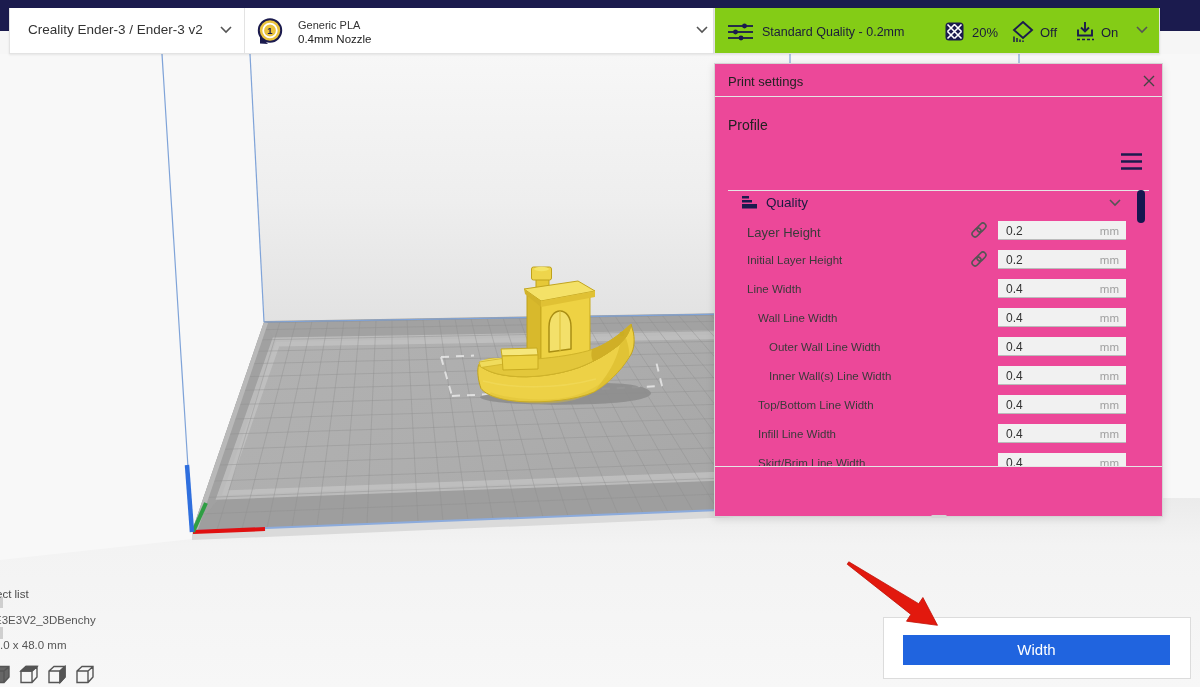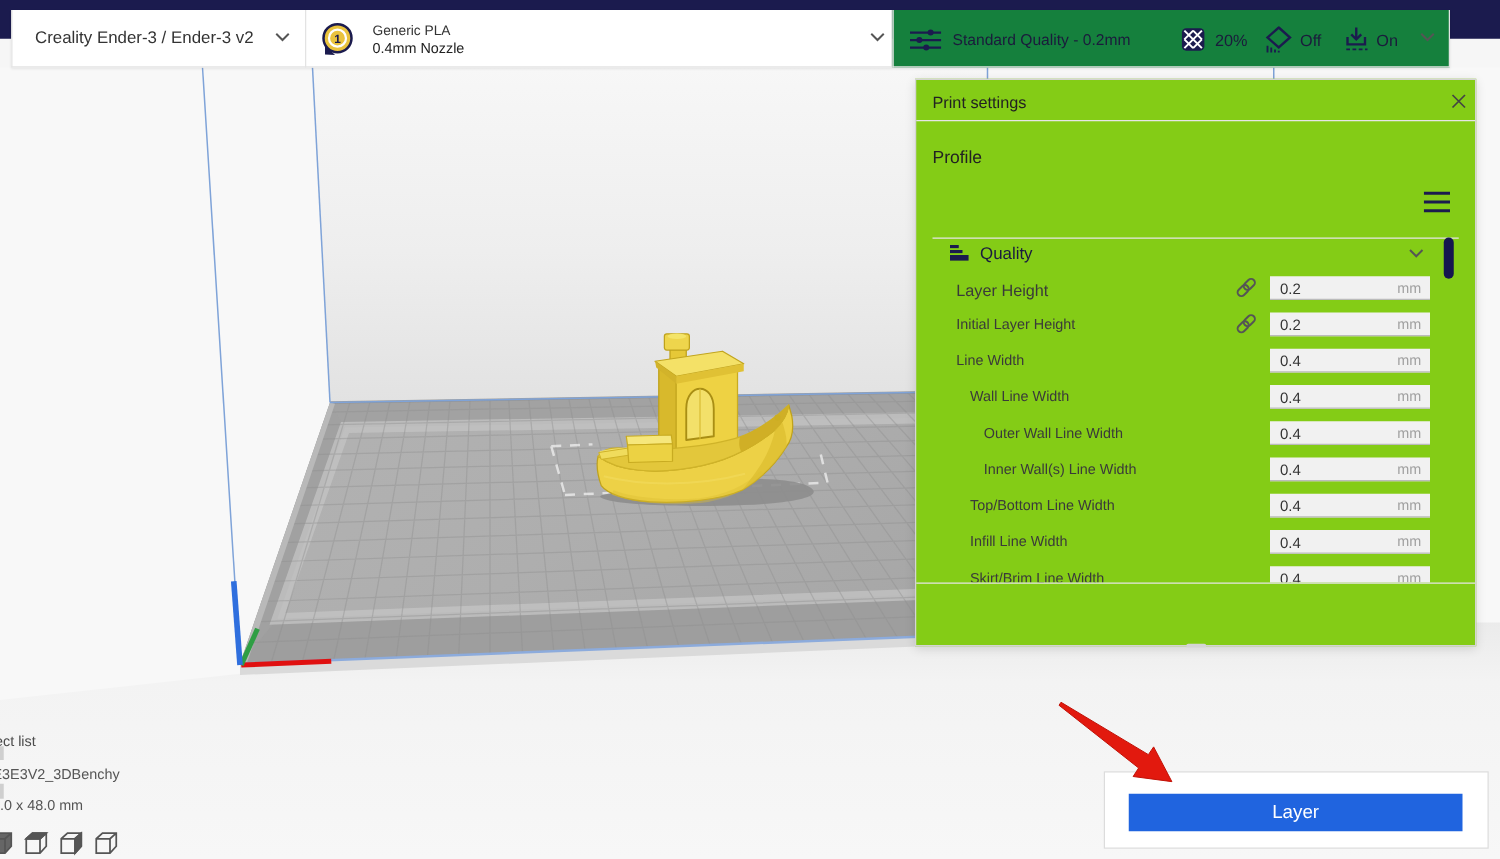--- a/index.html
+++ b/index.html
@@ -130,21 +130,21 @@
     <circle cx="14" cy="13.5" r="6.8" fill="#eac33d" stroke="#fff" stroke-width="1.8"></circle>
     <text x="14" y="17" font-size="9.5" font-weight="bold" fill="#1b1b4e" text-anchor="middle">1</text>
   </svg>
   <div class="abs" style="left:288px;top:11px;font-size:11px;color:#333">Generic PLA</div>
   <div class="abs" style="left:288px;top:25px;font-size:11.5px;font-weight:normal;color:#222">0.4mm Nozzle</div>
   <svg class="abs" style="left:686px;top:18px" width="12" height="8" viewBox="0 0 12 8">
         <path d="M1,1 L6,6 L11,1" stroke="#555" stroke-width="1.6" fill="none"></path>
       </svg>
 </div>
 
-<div class="abs" style="left:714px;top:8px;width:446px;height:46px;background:#15803d;border:1px solid #e3e3e3;border-top:none;box-shadow:0 1px 2px rgba(0,0,0,.08)">
+<div class="abs" style="left:714px;top:8px;width:446px;height:46px;background:#84cc16;border:1px solid #e3e3e3;border-top:none;box-shadow:0 1px 2px rgba(0,0,0,.08)">
 
   <svg class="abs" style="left:13px;top:15px" width="25" height="18" viewBox="0 0 25 18">
     <g stroke="#1b1b4e" stroke-width="1.8" fill="none">
       <path d="M0,3 H25"></path>
           <path d="M0,9 H25"></path>
           <path d="M0,15 H25"></path>
     </g>
     <circle cx="16.5" cy="3" r="2.4" fill="#1b1b4e"></circle>
     <circle cx="7.5" cy="9" r="2.4" fill="#1b1b4e"></circle>
     <circle cx="13" cy="15" r="2.4" fill="#1b1b4e"></circle>
@@ -179,21 +179,21 @@
     <g stroke="#1b1b4e" stroke-width="1.5">
       <path d="M3,18.5 H6 M8,18.5 H11 M13,18.5 H16 M18,18.5 H20"></path>
     </g>
   </svg>
   <div class="abs" style="left:386px;top:16.5px;font-size:13px;color:#1b1b3c">On</div>
   <svg class="abs" style="left:421px;top:18px" width="12" height="8" viewBox="0 0 12 8">
         <path d="M1,1 L6,6 L11,1" stroke="#555" stroke-width="1.6" fill="none"></path>
       </svg>
 </div>
 
-<div class="abs" style="left:732px;top:63px;width:449px;height:454px;background:#84cc16;border:1px solid #d4d4d4;box-shadow:0 2px 8px rgba(0,0,0,.12)">
+<div class="abs" style="left:714px;top:63px;width:449px;height:454px;background:#ec4899;border:1px solid #d4d4d4;box-shadow:0 2px 8px rgba(0,0,0,.12)">
   <div class="abs" style="left:13px;top:10px;font-size:13px;color:#222">Print settings</div>
   <svg class="abs" style="left:428px;top:11px" width="12" height="12" viewBox="0 0 12 12">
         <path d="M1,1 L11,11 M11,1 L1,11" stroke="#444" stroke-width="1.4"></path>
       </svg>
   <div class="abs" style="left:0;top:32px;width:447px;height:1px;background:#e5e5e5"></div>
 
   <div class="abs" style="left:13px;top:53px;font-size:14px;color:#222">Profile</div>
 
   <svg class="abs" style="left:406px;top:88px" width="21" height="19" viewBox="0 0 21 19">
     <g stroke="#1b1b4e" stroke-width="2.4">
@@ -272,21 +272,21 @@
   </div>
       </div>
 
   <div class="abs" style="left:422px;top:126px;width:8px;height:33px;background:#15164f;border-radius:4px"></div>
 
   <div class="abs" style="left:0;top:402px;width:447px;height:1px;background:#e5e5e5"></div>
   <div class="abs" style="left:216px;top:451px;width:16px;height:3px;background:#d5d5d5;border-radius:2px"></div>
 </div>
 
 <div class="abs" style="left:883px;top:617px;width:308px;height:62px;background:#fff;border:1px solid #dcdcdc">
-  <div class="abs" style="left:19px;top:17px;width:267px;height:30px;background:#2064df;color:#fff;font-size:15px;text-align:center;line-height:30px">Layer</div>
+  <div class="abs" style="left:19px;top:17px;width:267px;height:30px;background:#2064df;color:#fff;font-size:15px;text-align:center;line-height:30px">Width</div>
 </div>
 
 <svg class="abs" style="left:830px;top:550px" width="130" height="90" viewBox="0 0 130 90">
   <path d="M18.8,11.8 L88.7,53.7 L92.9,47.5 L107.5,75.3 L76.5,71.2 L80.9,64.4 L17.2,14.2 Z" fill="#e2190e" stroke="#c01208" stroke-width="0.8"></path>
 </svg>
 
 <div class="abs" style="left:-4px;top:588px;font-size:11.5px;color:#4a4a4a">ect list</div>
 <div class="abs" style="left:-6px;top:614px;font-size:11.5px;color:#555">E3E3V2_3DBenchy</div>
 <div class="abs" style="left:0px;top:639px;font-size:11.5px;color:#555">.0 x 48.0 mm</div>
 <svg class="abs" style="left:-8px;top:665px" width="110" height="20" viewBox="0 0 110 20">

